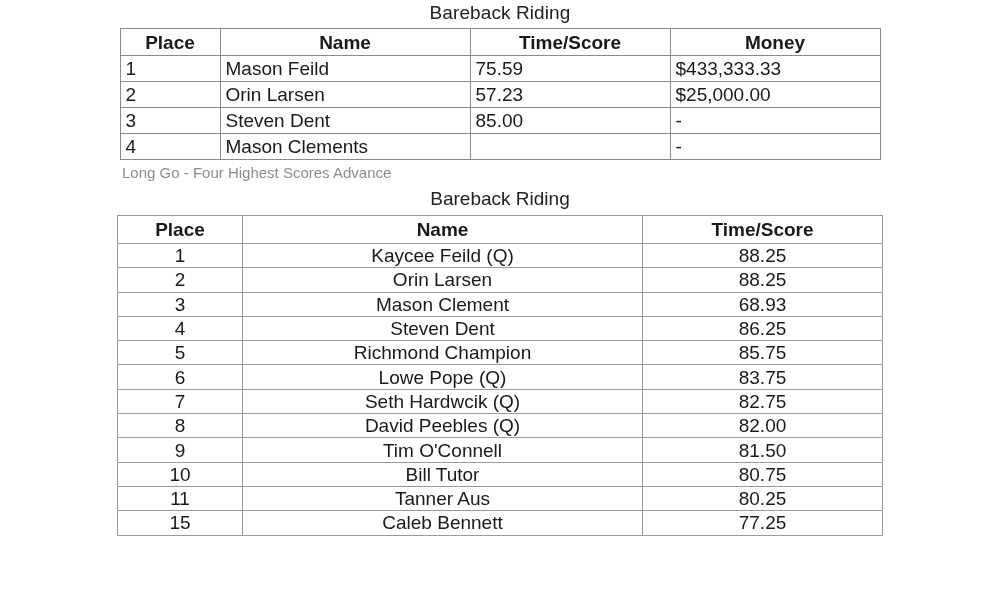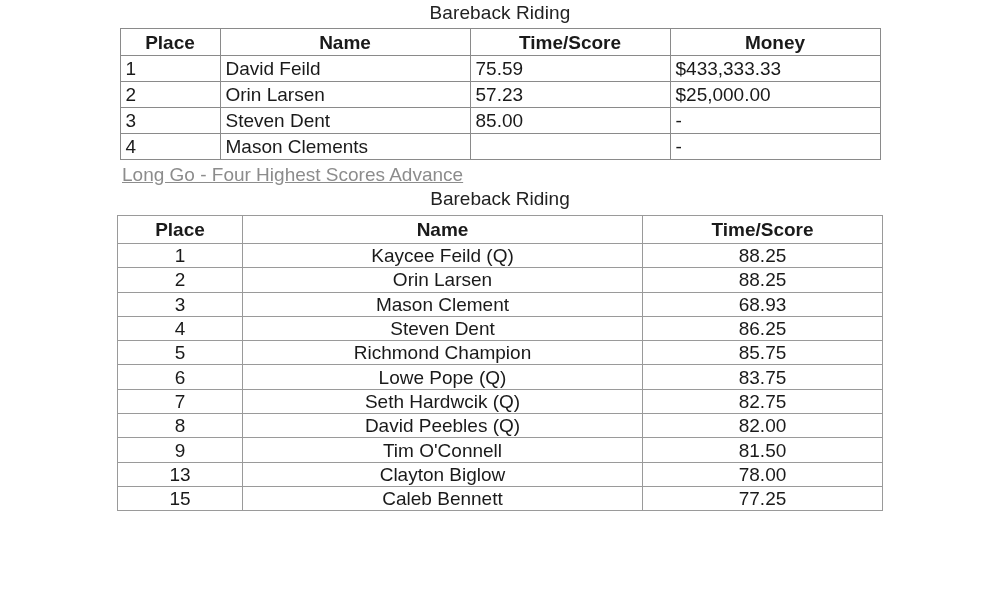--- a/index.html
+++ b/index.html
@@ -60,25 +60,24 @@
     font-weight: normal;
   }
   table.t1 col.c-place { width: 100px; }
   table.t1 col.c-name  { width: 250px; }
   table.t1 col.c-time  { width: 200px; }
   table.t1 col.c-money { width: 210px; }
 
   .note {
     width: 760px;
     margin: 4px auto 2px auto;
-    font-size: 19px;
+    font-size: 15px;
     color: #8c8c8c;
     text-align: left;
     padding-left: 2px;
-    text-decoration: underline;
   }
 
   
   .sec2 {
     position: absolute;
     top: 188px;
     left: 0;
     width: 1000px;
   }
   .caption2 {
@@ -133,21 +132,21 @@
         <tr>
           <th>Place</th>
           <th>Name</th>
           <th>Time/Score</th>
           <th>Money</th>
         </tr>
       </thead>
       <tbody id="t1-body">
           <tr>
             <td>1</td>
-            <td>David Feild</td>
+            <td>Mason Feild</td>
             <td>75.59</td>
             <td>$433,333.33</td>
           </tr>
           <tr>
             <td>2</td>
             <td>Orin Larsen</td>
             <td>57.23</td>
             <td>$25,000.00</td>
           </tr>
           <tr>
@@ -224,23 +223,28 @@
             <td>8</td>
             <td>David Peebles (Q)</td>
             <td>82.00</td>
           </tr>
           <tr>
             <td>9</td>
             <td>Tim O'Connell</td>
             <td>81.50</td>
           </tr>
           <tr>
-            <td>13</td>
-            <td>Clayton Biglow</td>
-            <td>78.00</td>
+            <td>10</td>
+            <td>Bill Tutor</td>
+            <td>80.75</td>
+          </tr>
+          <tr>
+            <td>11</td>
+            <td>Tanner Aus</td>
+            <td>80.25</td>
           </tr>
           <tr>
             <td>15</td>
             <td>Caleb Bennett</td>
             <td>77.25</td>
           </tr>
         </tbody>
     </table>
   </div>
 

